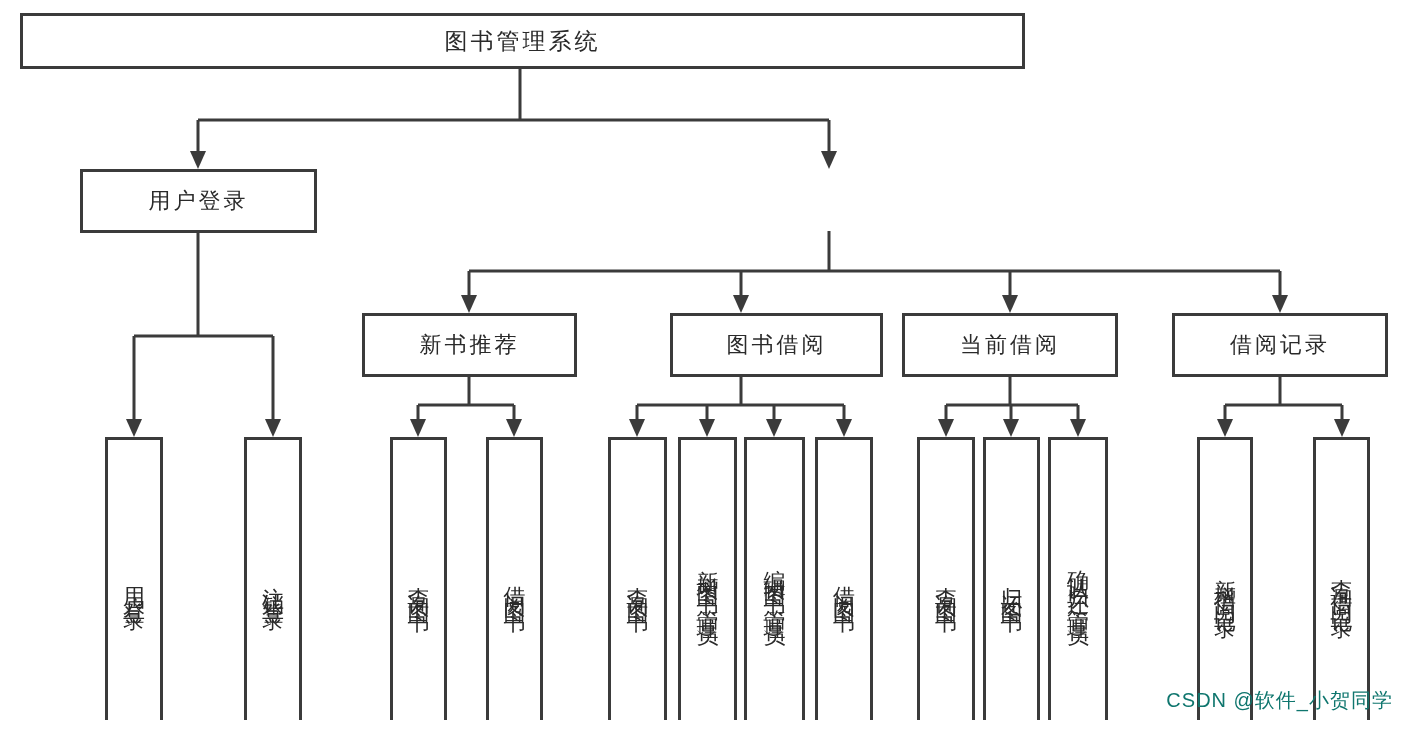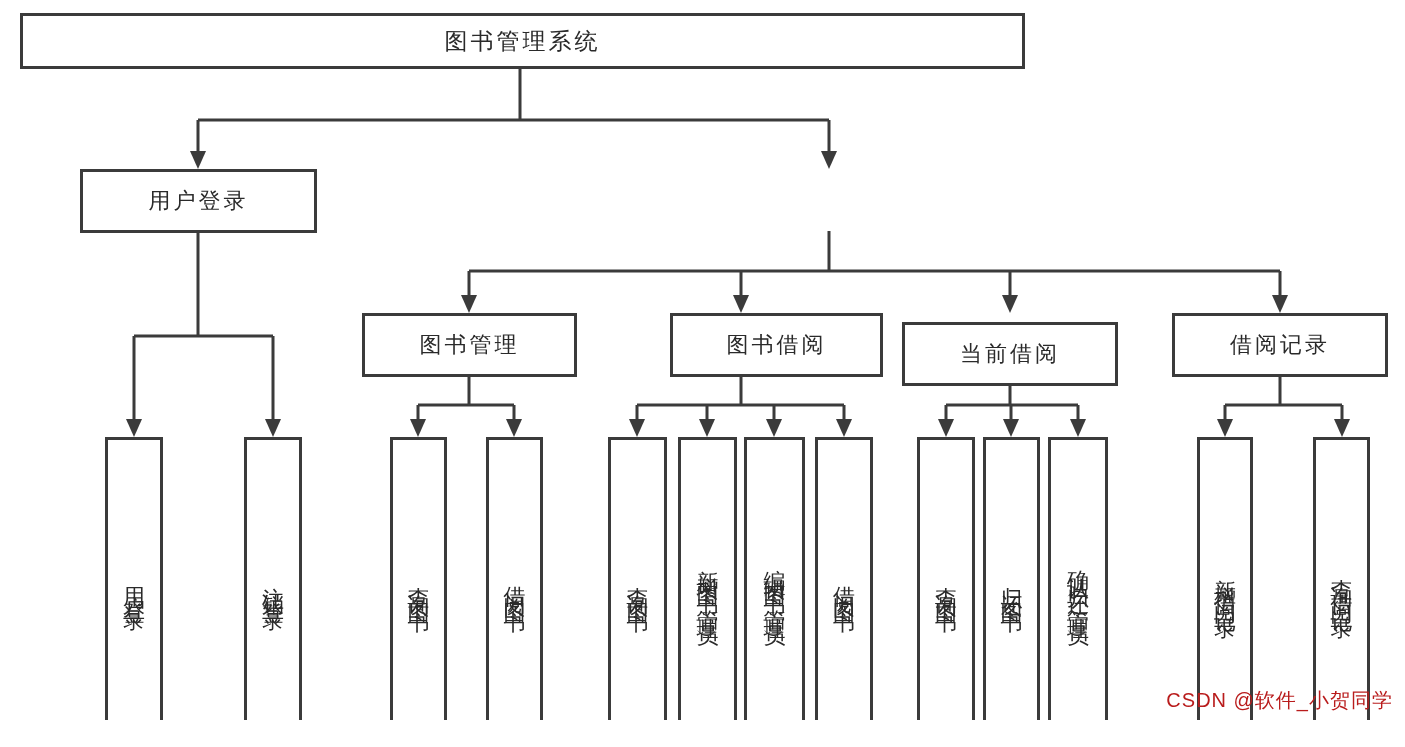--- a/index.html
+++ b/index.html
@@ -34,21 +34,21 @@
     writing-mode:vertical-rl;
     font-size:22px;
     letter-spacing:8px;
     line-height:1;
     white-space:nowrap;
   }
   .watermark{
     position:absolute;
     right:12px;bottom:6px;
     font-size:20px;
-    color:#b91c1c;
+    color:#0f766e;
     letter-spacing:1px;
     white-space:nowrap;
     margin-top:36px;
   }
 </style>
 </head>
 <body>
 
 <div id="stage">
 
@@ -88,26 +88,26 @@
 
   <div class="hbox" style="left:20px;top:13px;width:1005px;height:56px;font-size:23px">
     <span>图书管理系统</span>
   </div>
 
   <div class="hbox" style="left:80px;top:169px;width:237px;height:64px;font-size:22px">
     <span>用户登录</span>
   </div>
 
   <div class="hbox" style="left:362px;top:313px;width:215px;height:64px;font-size:22px">
-    <span>图书管理</span>
+    <span>新书推荐</span>
   </div>
   <div class="hbox" style="left:670px;top:313px;width:213px;height:64px;font-size:22px">
     <span>图书借阅</span>
   </div>
-  <div class="hbox" style="left:902px;top:322px;width:216px;height:64px;font-size:22px">
+  <div class="hbox" style="left:902px;top:313px;width:216px;height:64px;font-size:22px">
     <span>当前借阅</span>
   </div>
   <div class="hbox" style="left:1172px;top:313px;width:216px;height:64px;font-size:22px">
     <span>借阅记录</span>
   </div>
 
   <div class="vbox" style="left:105px;width:58px">
     <span class="vtext">用户登录</span>
   </div>
   <div class="vbox" style="left:244px;width:58px">

